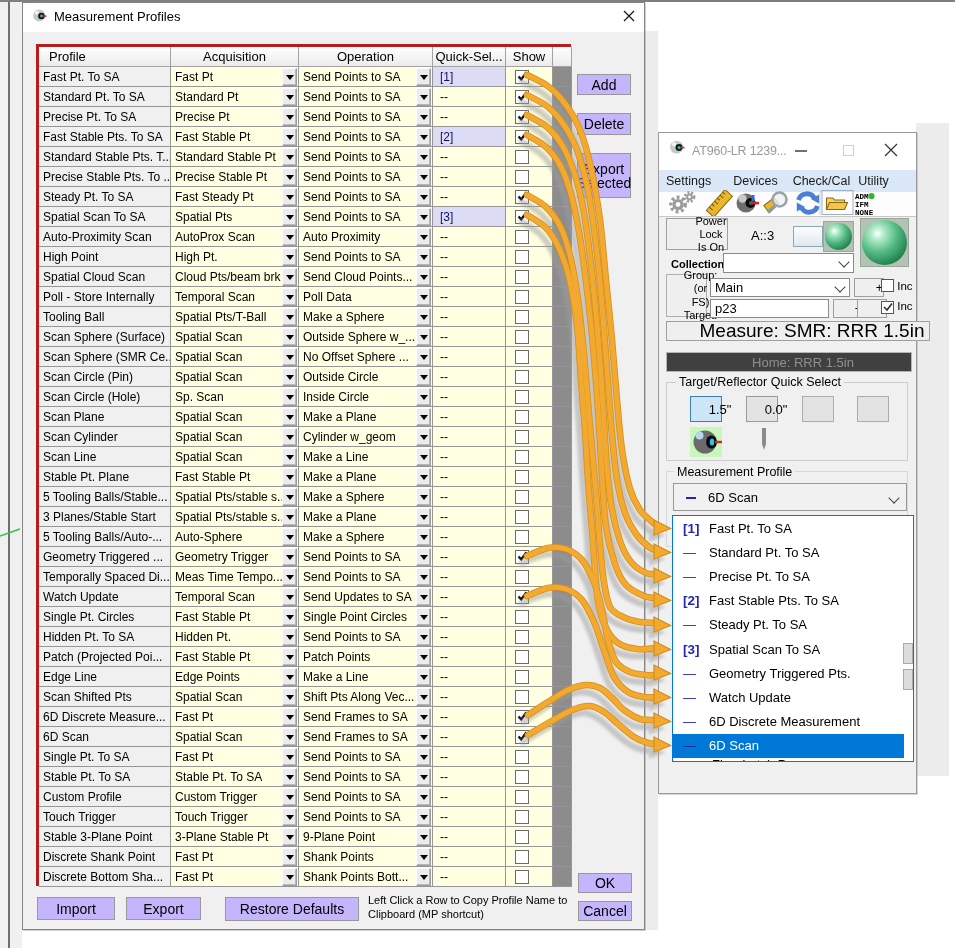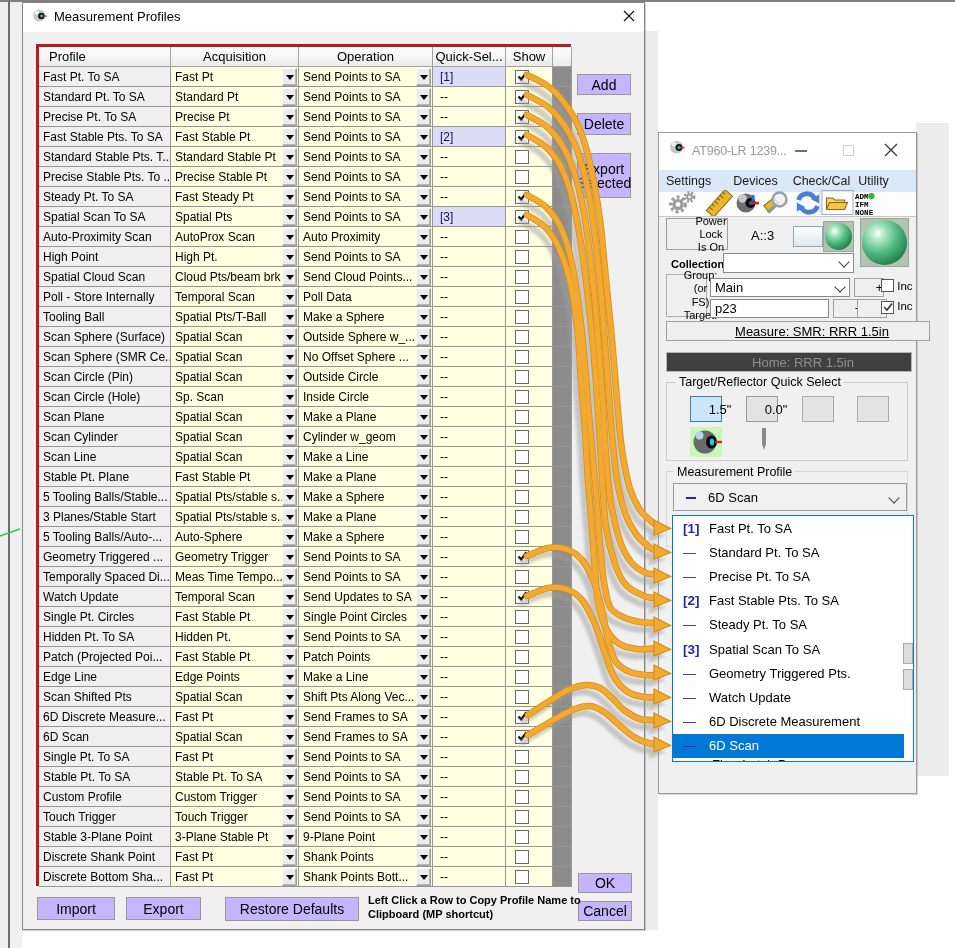--- a/index.html
+++ b/index.html
@@ -40,21 +40,21 @@
 .hc3 { width:73px; justify-content:center; }
 .hc4 { width:47px; justify-content:center; }
 .hc5 { width:19px; border-right:none; }
 .ctext { flex:1 1 auto; overflow:hidden; }
 .dbtn { width:15px; height:18px; margin-right:1px; flex:0 0 15px; background:#ececec; border:1px solid #9c9c9c; border-top-color:#fdfdfd; border-left-color:#fdfdfd; position:relative; box-shadow:inset -1px -1px 0 #b9b9b9; }
 .tri { position:absolute; left:3px; top:6px; width:0; height:0; border:4px solid transparent; border-top:5px solid #000; }
 .cb { width:14px; height:14px; background:#fff; border:1px solid #6a6a6a; margin-left:5px; display:flex; align-items:center; justify-content:center; }
 
 
 .btn { position:absolute; background:#c4b5fd; border:1px solid #989898; color:#000; display:flex; align-items:center; justify-content:center; font-size:14px; text-align:center; }
-#caption { left:368px; top:894px; width:230px; font-size:11px; color:#000; line-height:13.5px; white-space:nowrap;font-weight:bold; }
+#caption { left:368px; top:894px; width:230px; font-size:11px; color:#000; line-height:13.5px; white-space:nowrap; }
 
 
 #win { left:658px; top:132px; width:259px; height:662px; background:#f0f0f0; border:1px solid #9a9a9a; box-shadow:1px 1px 0 rgba(120,120,120,0.3); }
 #wtitle { left:659px; top:133px; width:257px; height:37px; background:#fff; }
 #wicon { left:670px; top:140px; width:15px; height:15px; }
 #wtext { left:692px; top:144px; font-size:12.5px; color:#9a9a9a; letter-spacing:-0.2px; }
 #wmin { left:795px; top:150px; width:12px; height:2px; background:#707070; }
 #wmax { left:843px; top:145px; width:11px; height:11px; border:1px solid #cfcfcf; }
 #wx { left:884px; top:143px; width:14px; height:14px; }
 #wmenu { left:659px; top:170px; width:257px; height:22px; background:#d9e7f7; font-size:12.5px; color:#1a1a1a; display:flex; align-items:center; }
@@ -1106,21 +1106,21 @@
 <div class="wbtn" style="left:833px;top:299px;width:20px;height:19px;">+/-</div>
 <div class="wbtn" style="left:857px;top:299px;width:18px;height:19px;">
     <svg width="13" height="13" viewBox="0 0 13 13">
       <path d="M1.5,1.5 L11.5,11.5 M11.5,1.5 L1.5,11.5" stroke="#cc2222" stroke-width="2.6"></path>
     </svg>
   </div>
 <div class="wlbl" style="left:881px;top:300px;font-size:11.5px;"><span style="display:inline-block;width:13px;height:13px;border:1px solid #555;background:#fff;vertical-align:-2px;text-align:center;"><svg width="10" height="10" viewBox="0 0 10 10">
         <path d="M1 5 L4 8 L9 1.5" stroke="#333" stroke-width="1.6" fill="none"></path>
       </svg></span> Inc</div>
 
-<div class="wbtn" style="left:666px;top:321px;width:264px;height:20px;font-size:13px;text-decoration:underline;">Measure: SMR: RRR 1.5in</div>
+<div class="wbtn" style="left:666px;top:321px;width:264px;height:20px;font-size:19px;">Measure: SMR: RRR 1.5in</div>
 <div class="wbtn" style="left:666px;top:352px;width:246px;height:20px;font-size:13px;background:#404040;color:#8f8f8f;border-color:#b5b5b5;">Home: RRR 1.5in</div>
 
 <div class="abs" id="grpbox"></div>
 <div class="abs" id="grplbl">Target/Reflector Quick Select</div>
 <div class="wbtn" style="left:690px;top:396px;width:32px;height:26px;background:#cde6f7;border-color:#3f7fb0;font-size:13px;">1.5"</div>
 <div class="wbtn" style="left:746px;top:396px;width:32px;height:26px;background:#e3e3e3;border-color:#9a9a9a;font-size:13px;">0.0"</div>
 <div class="wbtn" style="left:802px;top:396px;width:32px;height:26px;background:#e3e3e3;border-color:#ababab;"></div>
 <div class="wbtn" style="left:857px;top:396px;width:32px;height:26px;background:#e3e3e3;border-color:#ababab;"></div>
 <div class="abs" style="left:690px;top:427px;width:32px;height:30px;background:#c9f6ba;"></div>
 

